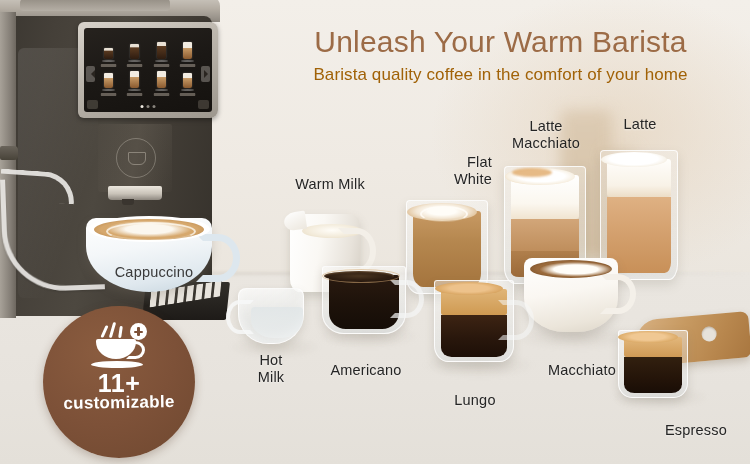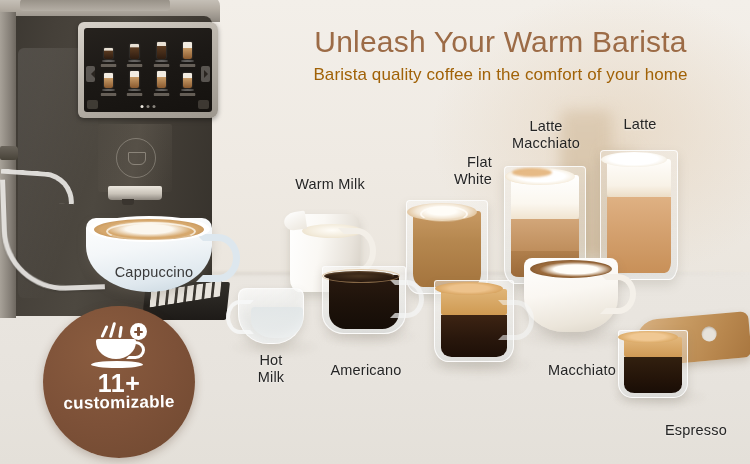--- a/index.html
+++ b/index.html
@@ -729,20 +729,21 @@
     <div class="lbl">Americano</div>
   </div>
 
   <div class="drink lun">
     <div class="lun-body">
       <div class="lun-crema"></div>
       <div class="lun-coffee"></div>
     </div>
     <div class="lun-handle"></div>
     <div class="lun-top"></div>
+    <div class="lbl">Lungo</div>
   </div>
 
   <div class="drink hw">
     <div class="hw-body">
       <div class="hw-water"></div>
     </div>
     <div class="hw-handle"></div>
     <div class="lbl">Hot
 Milk</div>
   </div>

